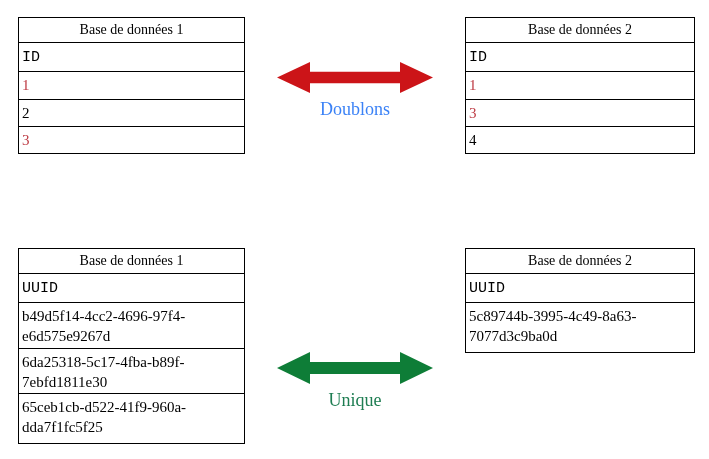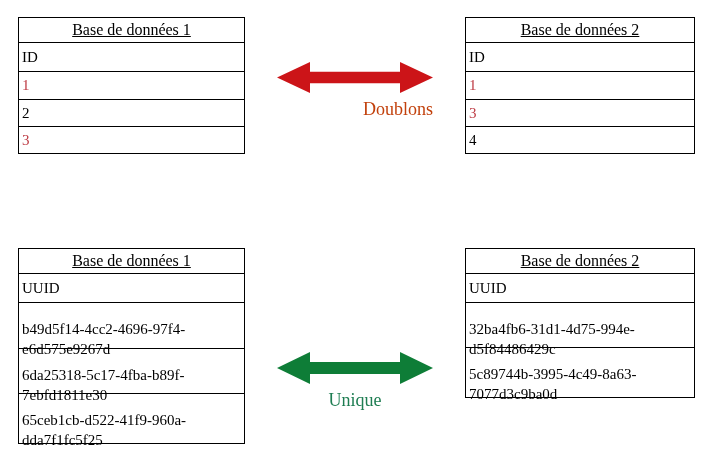--- a/index.html
+++ b/index.html
@@ -7,42 +7,42 @@
     position:relative;width:709px;height:459px;background:#ffffff;
     font-family:"Liberation Serif","DejaVu Serif",serif;color:#000;overflow:hidden;
   }
   .db-table{position:absolute;border:1px solid #000;background:#fff;box-sizing:border-box;}
   .pos-tl{left:18px;top:17px;width:227px;}
   .pos-tr{left:465px;top:17px;width:230px;}
   .pos-bl{left:18px;top:248px;width:227px;}
   .pos-br{left:465px;top:248px;width:230px;}
   .tbl-header{
     height:24px;display:flex;align-items:center;justify-content:center;
-    font-size:16px;box-sizing:border-box;text-decoration:underline;
+    font-size:14px;box-sizing:border-box;
   }
   .tbl-row{
     border-top:1px solid #000;font-size:15px;padding-left:3px;
     display:flex;align-items:center;box-sizing:border-box;
   }
-  .h29{height:29px;}
+  .h29{height:29px;font-family:Liberation Mono, monospace;}
   .h28{height:28px;}
   .h27{height:27px;}
-  .r-uuid{display:block;line-height:20px;padding-top:16px;padding-right:2px;align-items:flex-start;}
+  .r-uuid{display:block;line-height:20px;padding-top:3px;padding-right:2px;align-items:flex-start;}
   .h46{height:46px;}
   .h45{height:45px;}
   .h50{height:50px;font-family:Liberation Serif, serif;}
   .red{color:#be3b44;}
   .arrow-wrap{position:absolute;width:156px;text-align:center;}
   .aw-red{left:277px;top:62px;}
   .aw-green{left:277px;top:352px;}
   .arrow-svg{display:block;width:156px;}
   .svg-red{height:31px;}
   .svg-green{height:32px;}
   .arrow-label{font-size:18px;margin-top:6px;}
-  .label-doublons{color:#c2410c;text-align:right;}
+  .label-doublons{color:#3b82f6;}
   .label-unique{color:#1e7d52;}
 </style>
 </head>
 <body>
 
 <div class="canvas">
 
   <div class="db-table pos-tl">
     <div class="tbl-header">Base de données 1</div>
     <div class="tbl-row h29">ID</div>
@@ -70,21 +70,20 @@
     <div class="tbl-header">Base de données 1</div>
     <div class="tbl-row h29">UUID</div>
     <div class="tbl-row r-uuid h46">b49d5f14-4cc2-4696-97f4-e6d575e9267d</div>
     <div class="tbl-row r-uuid h45">6da25318-5c17-4fba-b89f-7ebfd1811e30</div>
     <div class="tbl-row r-uuid h50">65ceb1cb-d522-41f9-960a-dda7f1fc5f25</div>
   </div>
 
   <div class="db-table pos-br">
     <div class="tbl-header">Base de données 2</div>
     <div class="tbl-row h29">UUID</div>
-    <div class="tbl-row r-uuid h45">32ba4fb6-31d1-4d75-994e-d5f84486429c</div>
     <div class="tbl-row r-uuid h50">5c89744b-3995-4c49-8a63-7077d3c9ba0d</div>
   </div>
 
   <div class="arrow-wrap aw-green">
     <svg class="arrow-svg svg-green" viewBox="0 0 156 32" preserveAspectRatio="none">
       <polygon points="0,16 33,0 33,10 123,10 123,0 156,16 123,32 123,22 33,22 33,32" fill="#0e7d37"></polygon>
     </svg>
     <div class="arrow-label label-unique">Unique</div>
   </div>
 

